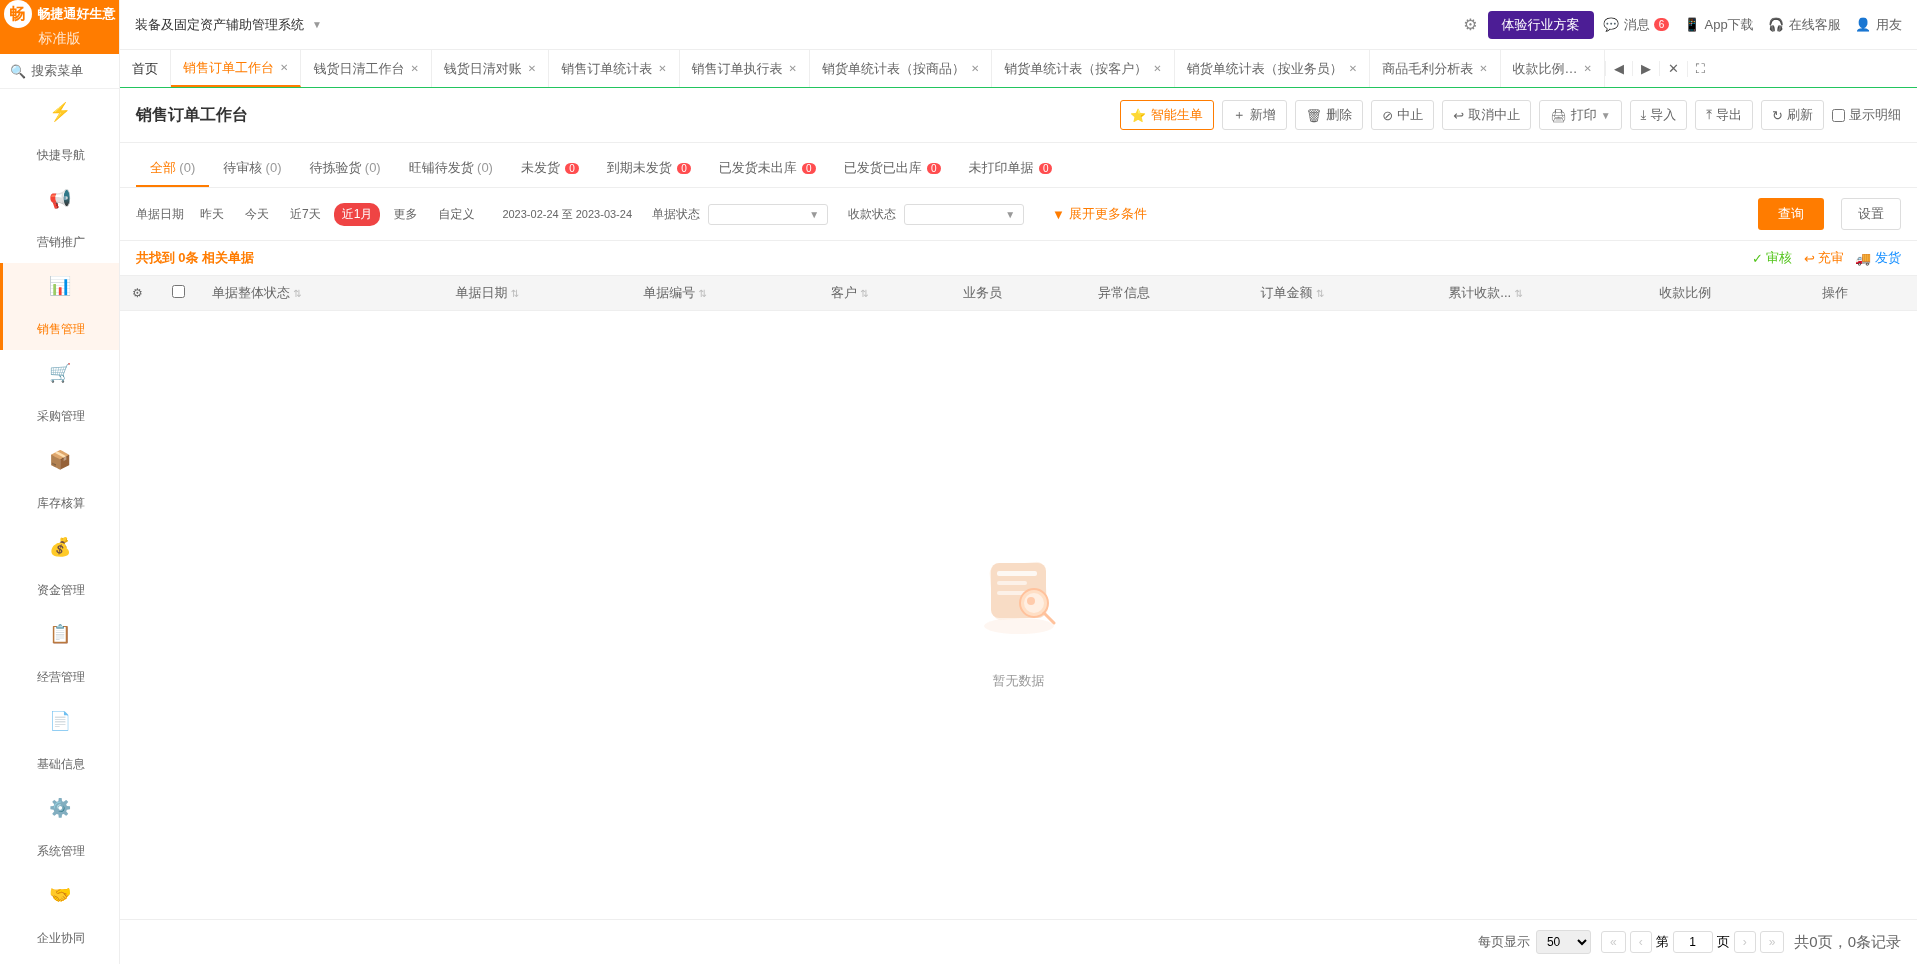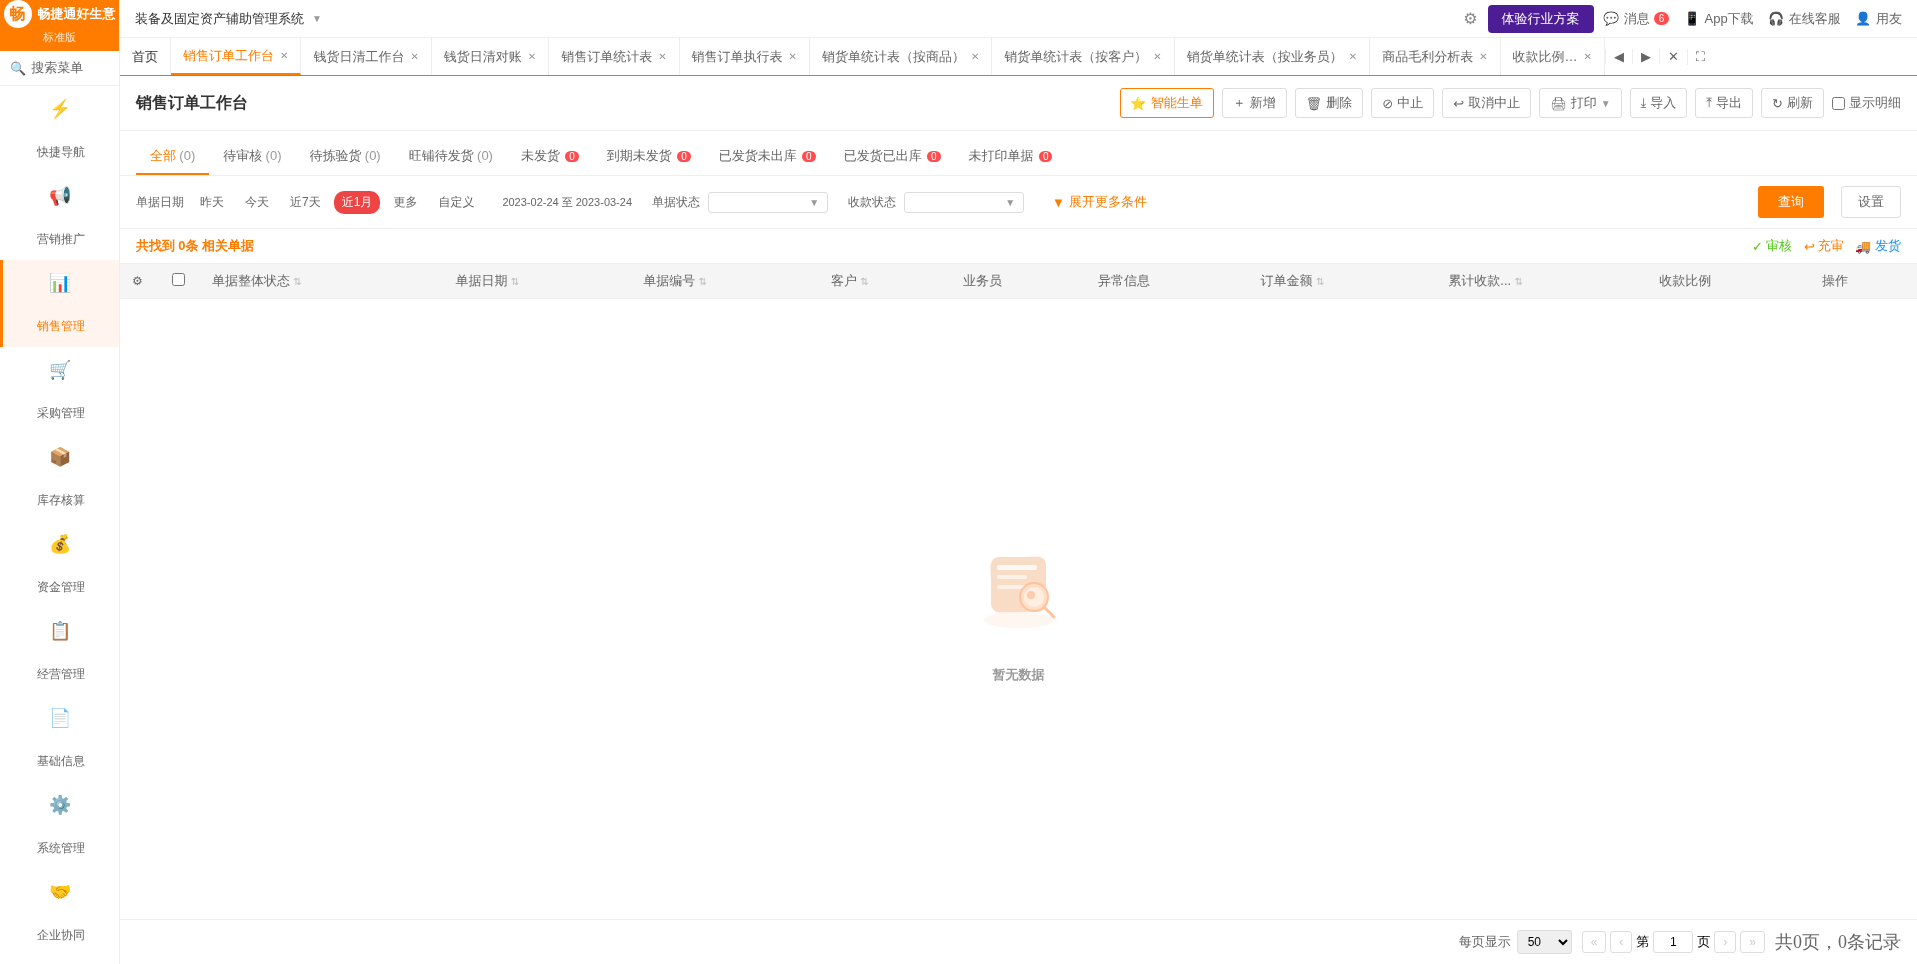--- a/index.html
+++ b/index.html
@@ -2,34 +2,34 @@
 <html><head>
   <meta charset="utf-8">
   <style>
     * { box-sizing: border-box; margin: 0; padding: 0; font-family: 'Microsoft YaHei', 'PingFang SC', Arial, sans-serif; font-size: 13px; }
     body { display: flex; height: 964px; overflow: hidden; background: #f5f5f5; }
 
     
     .sidebar { width: 120px; background: #fff; display: flex; flex-direction: column; border-right: 1px solid #eee; flex-shrink: 0; }
     .sidebar-logo { background: #ff7c00; height: 50px; display: flex; align-items: center; justify-content: center; gap: 6px; color: #fff; font-size: 14px; font-weight: bold; }
     .sidebar-logo .logo-icon { width: 28px; height: 28px; background: #fff; border-radius: 50%; display: flex; align-items: center; justify-content: center; color: #ff7c00; font-size: 16px; font-weight: bold; }
-    .sidebar-edition { background: #ff7c00; text-align: center; color: rgba(255,255,255,0.8); font-size: 11px; padding: 2px 0 6px; }
+    .sidebar-edition { background: #ff7c00; text-align: center; color: rgba(255,255,255,0.8); font-size: 14px; padding: 2px 0 6px; }
     .sidebar-search { padding: 8px 10px; border-bottom: 1px solid #f0f0f0; display: flex; align-items: center; gap: 5px; cursor: pointer; color: #666; }
     .sidebar-nav-item { padding: 12px 10px; display: flex; flex-direction: column; align-items: center; gap: 4px; cursor: pointer; color: #666; border-left: 3px solid transparent; }
     .sidebar-nav-item.active { background: #fff5ee; color: #ff7c00; border-left: 3px solid #ff7c00; }
     .nav-icon { font-size: 18px; }
     .nav-label { font-size: 12px; margin-top: 20px; }
     .sidebar-bottom { margin-top: auto; padding: 10px; display: flex; gap: 8px; border-top: 1px solid #eee; }
     .sidebar-bottom-btn { flex: 1; display: flex; align-items: center; justify-content: center; cursor: pointer; color: #999; padding: 5px; }
 
     
     .main { flex: 1; display: flex; flex-direction: column; overflow: hidden; }
 
     
-    .top-header { height: 38px; background: #fff; border-bottom: 1px solid #eee; display: flex; align-items: center; padding: 0 15px; gap: 10px; }
+    .top-header { height: 50px; background: #fff; border-bottom: 1px solid #eee; display: flex; align-items: center; padding: 0 15px; gap: 10px; }
     .system-title { flex: 1; color: #333; font-size: 13px; display: flex; align-items: center; gap: 8px; }
     .header-right { display: flex; align-items: center; gap: 15px; color: #666; }
     .header-btn { display: flex; align-items: center; gap: 4px; cursor: pointer; color: #666; font-size: 12px; }
     .badge { background: #ff4d4f; color: #fff; border-radius: 10px; font-size: 10px; padding: 1px 5px; }
     .industry-btn { background: #4c1d95; color: #fff; border: none; border-radius: 4px; padding: 5px 14px; cursor: pointer; font-size: 13px; }
     .settings-icon { cursor: pointer; color: #888; font-size: 16px; }
 
     
     .tab-bar { background: #fff; border-bottom: 1px solid #22c55e; display: flex; align-items: center; height: 38px; overflow: hidden; }
     .tab-item { display: flex; align-items: center; padding: 0 12px; gap: 6px; cursor: pointer; white-space: nowrap; color: #666; border-right: 1px solid #eee; font-size: 12px; height: 100%; }
@@ -84,31 +84,31 @@
     
     .data-table { width: 100%; border-collapse: collapse; }
     .data-table th { background: #f5f5f5; color: #666; font-weight: normal; padding: 8px 12px; text-align: left; border-bottom: 1px solid #eee; font-size: 12px; white-space: nowrap; }
     .data-table th.sortable { cursor: pointer; }
     .checkbox-col { width: 40px; }
     .settings-col { width: 40px; }
 
     
     .empty-state { flex: 1; display: flex; flex-direction: column; align-items: center; justify-content: center; gap: 12px; padding: 40px; }
     .empty-icon { font-size: 80px; opacity: 0.6; }
-    .empty-text { color: #999; font-size: 13px; font-weight: bold; }
+    .empty-text { color: #999; font-size: 13px; }
 
     
     .pagination { background: #fff; padding: 10px 16px; display: flex; align-items: center; justify-content: flex-end; gap: 10px; border-top: 1px solid #eee; }
     .page-size-select { display: flex; align-items: center; gap: 6px; color: #666; font-size: 12px; }
     .page-select { border: 1px solid #ddd; border-radius: 3px; padding: 3px 6px; font-size: 12px; }
     .page-nav { display: flex; align-items: center; gap: 4px; }
     .page-nav-btn { padding: 3px 8px; border: 1px solid #ddd; border-radius: 3px; cursor: pointer; color: #666; font-size: 12px; background: #fff; }
     .page-nav-btn.disabled { color: #ccc; cursor: not-allowed; }
     .page-input { width: 40px; border: 1px solid #ddd; border-radius: 3px; padding: 3px 6px; text-align: center; font-size: 12px; }
-    .page-total { color: #666; font-size: 18px; font-family: Liberation Serif, serif; }
+    .page-total { color: #666; font-size: 15px; }
 
     .dropdown-arrow { color: #999; font-size: 10px; }
     .sort-arrows { color: #bbb; font-size: 10px; }
   </style>
 </head>
 <body>
 
 <div class="sidebar">
   <div class="sidebar-logo">
     <div class="logo-icon">畅</div>

